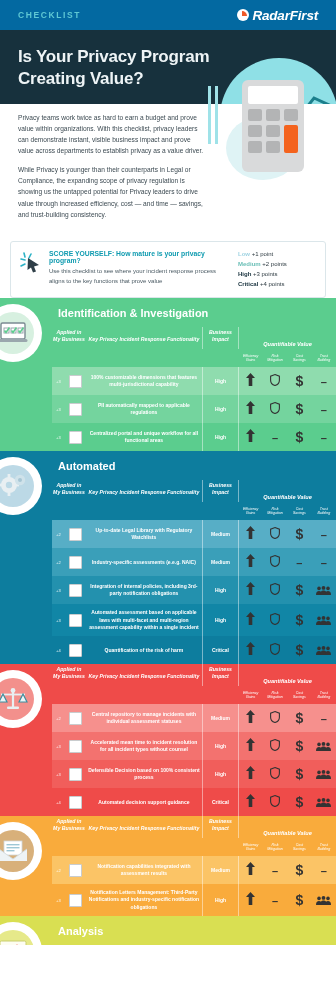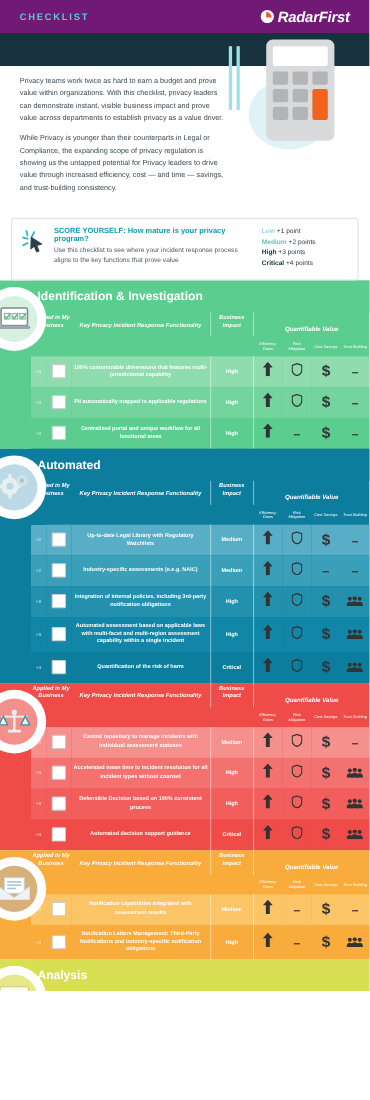--- a/index.html
+++ b/index.html
@@ -8,21 +8,21 @@
     font-family: "Liberation Sans", sans-serif;
     background:#ffffff;
     width:336px;
     color:#333;
     -webkit-font-smoothing:antialiased;
   }
   .page { width:336px; position:relative; overflow:hidden; }
 
   
   .topbar {
-    background:#701a75; height:30px; display:flex; align-items:center;
+    background:#0369a1; height:30px; display:flex; align-items:center;
     justify-content:space-between; padding:0 18px;
   }
   .topbar .kicker {
     color:#5fc8d4; font-size:8.5px; font-weight:bold; letter-spacing:1.6px;
   }
   .logo { display:flex; align-items:center; gap:3px; }
   .logo .mark { width:12px; height:12px; border-radius:50%; background:#fff; position:relative; }
   .logo .mark:after{ content:""; position:absolute; left:5px; top:2px; width:5px; height:5px;
      background:#f05a28; border-radius:0 6px 0 0;}
   .logo .name { color:#fff; font-size:13.5px; font-weight:bold; font-style:italic; letter-spacing:-.2px;}
@@ -59,21 +59,21 @@
   .sb-txt { flex:1; }
   .sb-txt .sb-h { color:#0f9bb0; font-size:6.8px; font-weight:bold; margin-bottom:3px; }
   .sb-txt .sb-p { color:#4a5a63; font-size:6px; line-height:1.55; }
   .legend { flex:0 0 78px; }
   .legend div { font-size:6px; line-height:1.62; color:#2d3a41; }
   .legend b { font-weight:bold; }
   .lg-low b{ color:#9fd3e2; } .lg-med b{ color:#6dc0b8; }
   .lg-high b{ color:#17313d; } .lg-crit b{ color:#17313d; }
 
   
-  .section { position:relative; padding-left:28px; }
+  .section { position:relative; padding-left:52px; }
   .sec-head { font-size:11px; font-weight:bold; color:#fff; padding:9px 0 8px 6px; }
   .sec-icon {
     position:absolute; left:-16px; top:6px; width:58px; height:58px; border-radius:50%;
     background:#fff; display:flex; align-items:center; justify-content:center; z-index:6;
   }
   .sec-icon .disc { width:42px; height:42px; border-radius:50%; display:flex;
      align-items:center; justify-content:center; }
 
   table.grid { width:100%; border-collapse:collapse; }
   table.grid th {
@@ -127,20 +127,21 @@
   </div>
 
   <div class="hero">
     <div class="hero-art">
       <div class="blob"></div>
       <svg width="140" height="150" viewBox="0 0 140 150">
         <polyline points="6,118 34,92 58,66 84,80 112,44 138,56" fill="none" stroke="#1b7f8c" stroke-width="3"></polyline>
         <circle cx="6" cy="118" r="3.5" fill="#1b7f8c"></circle>
       </svg>
     </div>
+    <h1>Is Your Privacy Program Creating Value?</h1>
   </div>
 
   <div class="hero-body">
     <div class="calc-wrap">
       <div class="pad"></div>
       <div class="bars">
           <i></i>
           <i></i>
         </div>
       <div class="calc">

